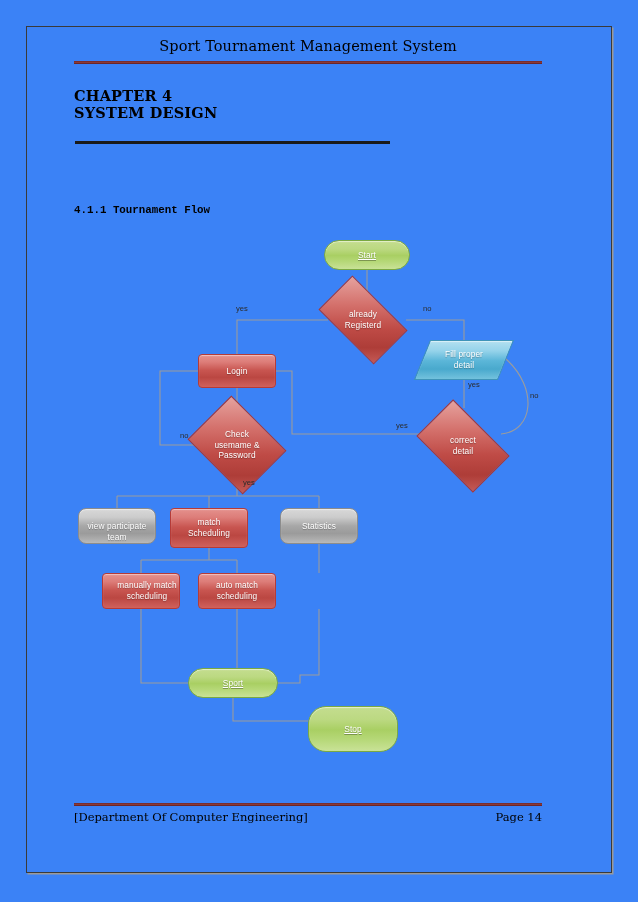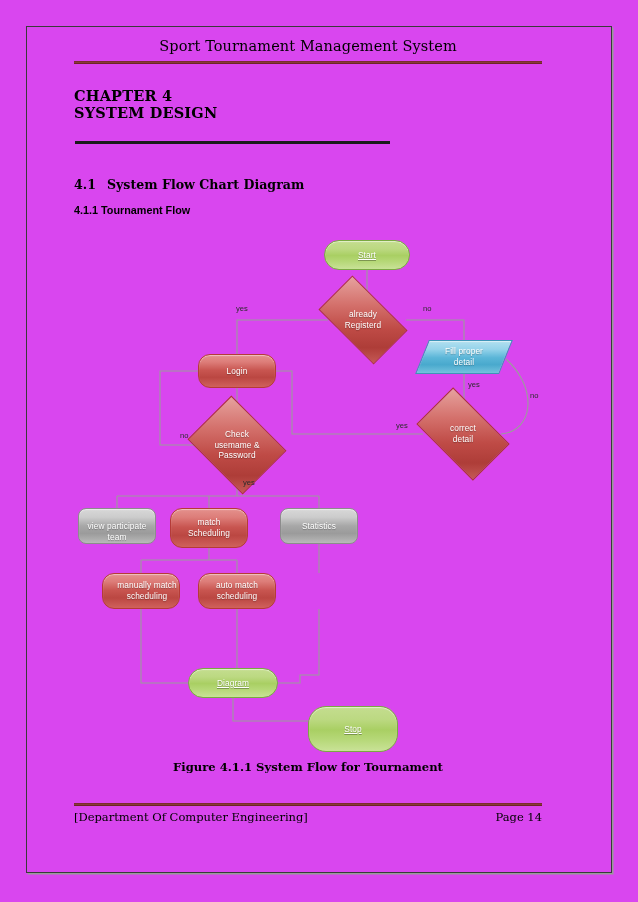--- a/index.html
+++ b/index.html
@@ -5,21 +5,21 @@
   * { box-sizing: border-box; }
   html, body {
     margin: 0; padding: 0;
     background: #ffffff;
     font-family: "Liberation Serif", serif;
   }
   #page {
     position: relative;
     width: 638px;
     height: 902px;
-    background: #d946ef;
+    background: #3b82f6;
     overflow: hidden;
   }
   
   #page-frame {
     position: absolute;
     left: 26px; top: 26px;
     width: 586px; height: 847px;
     border: 1px solid #3a3a3a;
     box-shadow: 1.5px 1.5px 0 0 #9a9a9a;
     pointer-events: none;
@@ -63,21 +63,21 @@
 
   
   #sec-4-1 {
     position: absolute; left: 74px; top: 177px;
     font-family: "DejaVu Serif","Liberation Serif",serif;
     font-weight: bold; font-size: 12.6px; color:#000;
   }
   #sec-4-1 .num { margin-right: 11px; }
   #sec-4-1-1 {
     position: absolute; left: 74px; top: 204px;
-    font-family: Liberation Sans, sans-serif;
+    font-family: Liberation Mono, monospace;
     font-weight: bold; font-size: 10.8px; color:#000;
   }
 
   
   #figure-caption {
     position: absolute; left: 74px; top: 760px;
     width: 468px; text-align: center;
     font-family: "DejaVu Serif","Liberation Serif",serif;
     font-weight: bold; font-size: 11.6px; color:#000;
   }
@@ -133,21 +133,21 @@
         #c4dd8f 0%,
         #bcd982 28%,
         #a9cf63 52%,
         #b6d878 74%,
         #c9e297 100%);
     box-shadow: inset 0 1px 1px rgba(255,255,255,.55);
     text-decoration: underline;
   }
   
   .n-red {
-    border-radius: 12px;
+    border-radius: 4px;
     border: 1.2px solid #b53b38;
     background:
       linear-gradient(to bottom,
         #e4918d 0%,
         #dd7d79 22%,
         #c85550 48%,
         #bb4742 70%,
         #d0615c 100%);
     box-shadow: inset 0 1px 1px rgba(255,255,255,.45);
   }
@@ -223,23 +223,20 @@
 
   <div id="page-frame"></div>
 
   <div id="header-title">Sport Tournament Management System</div>
   <div id="header-rule"></div>
 
   <div id="chapter-line1">CHAPTER 4</div>
   <div id="chapter-line2">SYSTEM DESIGN</div>
   <div id="chapter-rule"></div>
 
-  <div id="sec-4-1">
-    <span class="num">4.1</span><span>System Flow Chart Diagram</span>
-  </div>
   <div id="sec-4-1-1">4.1.1 Tournament Flow</div>
 
   <div id="flow">
     <svg width="520" height="525">
       <g fill="none" stroke="#9c9c9c" stroke-width="1.1">
 
         <path d="M307,42 L307,68"></path>
 
         <path d="M268,92 L177,92 L177,126"></path>
 
@@ -282,27 +279,27 @@
     <div class="node n-green" style="left:264px;top:12px;width:86px;height:30px;">
       <span>Start</span>
     </div>
 
     <div class="node n-diamond" style="left:264px;top:68px;width:78px;height:48px;">
       <span class="dshape"></span>
       <span class="dlabel">already
 Registerd</span>
     </div>
 
-    <div class="node n-para" style="left:362px;top:112px;width:84px;height:34px;">
+    <div class="node n-para" style="left:362px;top:112px;width:84px;height:40px;">
       <span class="pshape"></span>
       <span class="plabel">Fill proper
 detail</span>
     </div>
 
-    <div class="node n-diamond" style="left:363px;top:180px;width:80px;height:52px;text-align:center;">
+    <div class="node n-diamond" style="left:363px;top:192px;width:80px;height:52px;text-align:center;">
       <span class="dshape"></span>
       <span class="dlabel">correct
 detail</span>
     </div>
 
     <div class="node n-red" style="left:138px;top:126px;width:78px;height:34px;">
       <span>Login</span>
     </div>
 
     <div class="node n-diamond" style="left:138px;top:186px;width:78px;height:62px;">
@@ -331,35 +328,34 @@
 scheduling</span>
     </div>
 
     <div class="node n-red" style="left:138px;top:345px;width:78px;height:36px;">
       <span>auto match
 scheduling</span>
     </div>
 
 
     <div class="node n-green" style="left:128px;top:440px;width:90px;height:30px;">
-      <span>Diagram</span>
+      <span>Sport</span>
     </div>
 
     <div class="node n-green" style="left:248px;top:478px;width:90px;height:46px;">
       <span>Stop</span>
     </div>
 
     <span class="edge-label" style="left:176px;top:76px;">yes</span>
     <span class="edge-label" style="left:363px;top:76px;">no</span>
     <span class="edge-label" style="left:408px;top:152px;">yes</span>
     <span class="edge-label" style="left:470px;top:163px;">no</span>
     <span class="edge-label" style="left:336px;top:193px;">yes</span>
     <span class="edge-label" style="left:120px;top:203px;">no</span>
     <span class="edge-label" style="left:183px;top:250px;">yes</span>
   </div>
 
-  <div id="figure-caption">Figure 4.1.1 System Flow for Tournament</div>
 
   <div id="footer-rule"></div>
   <div id="footer-left">[Department Of Computer Engineering]</div>
   <div id="footer-right">Page 14</div>
 
 </div>
 
 </body></html>

